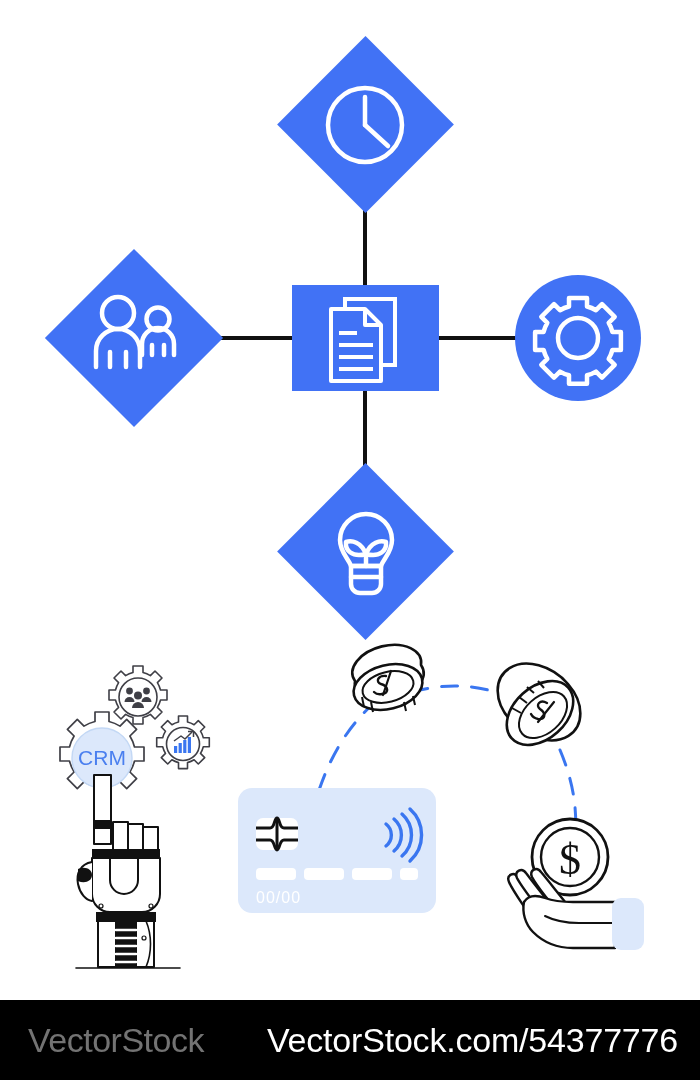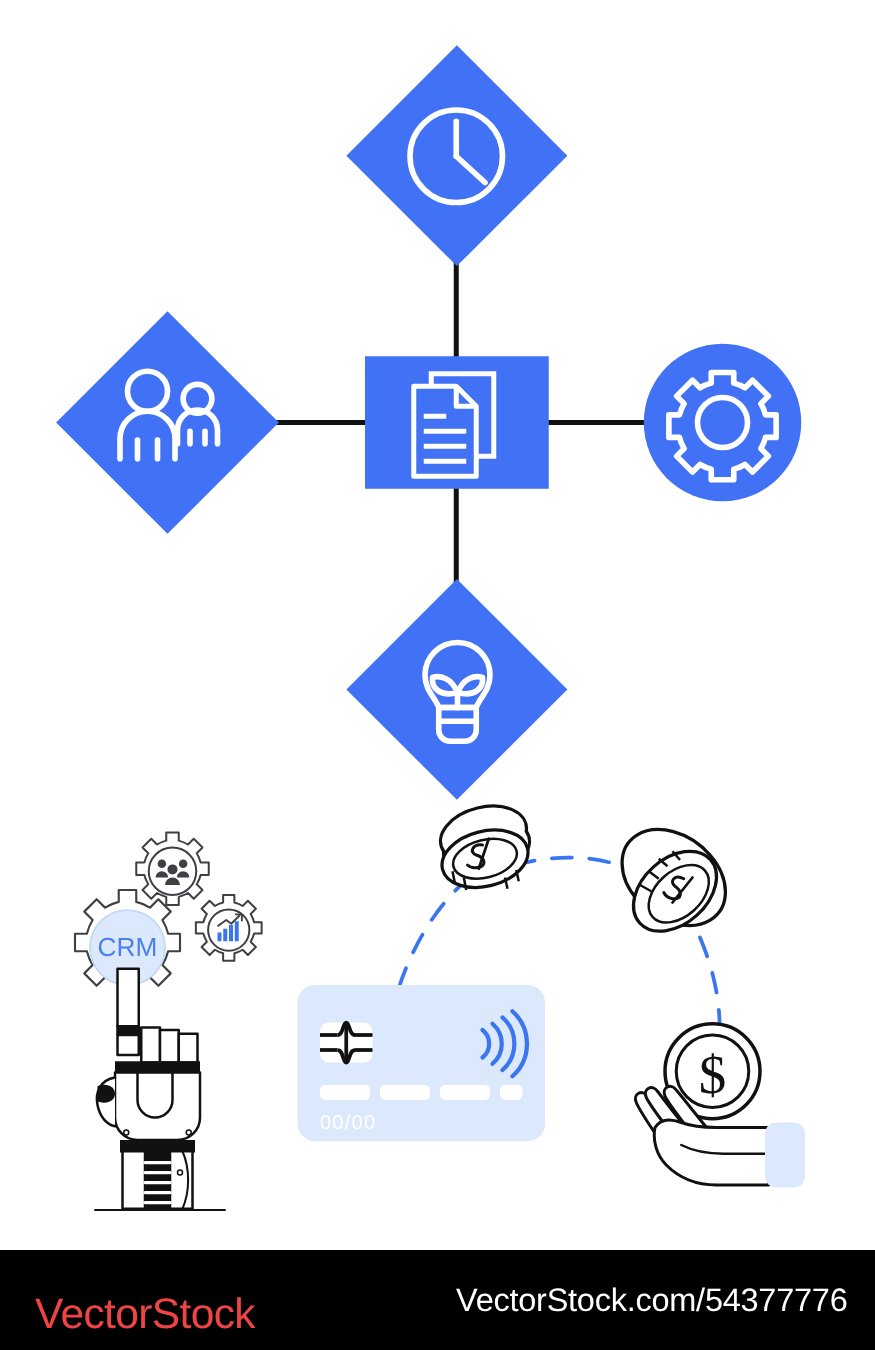--- a/index.html
+++ b/index.html
@@ -16,32 +16,31 @@
   
   .footer {
     position:absolute; left:0; top:1000px;
     width:700px; height:80px;
     background:#000000;
     display:flex; align-items:center;
   }
   .footer-brand {
     position:absolute; left:28px; top:50%;
     transform:translateY(-50%);
-    color:#ef4444;
+    color:#737373;
     font-size:34px;
     letter-spacing:-0.5px;
     font-family:"Liberation Sans", sans-serif;
     white-space:nowrap;
-    margin-top:12px;
   }
   .footer-url {
     position:absolute; right:22px; top:50%;
     transform:translateY(-50%);
     color:#ffffff;
-    font-size:26px;
+    font-size:34px;
     letter-spacing:-0.2px;
     font-family:"Liberation Sans", sans-serif;
     white-space:nowrap;
   }
 </style>
 </head>
 <body>
 
 <div id="stage">
 

